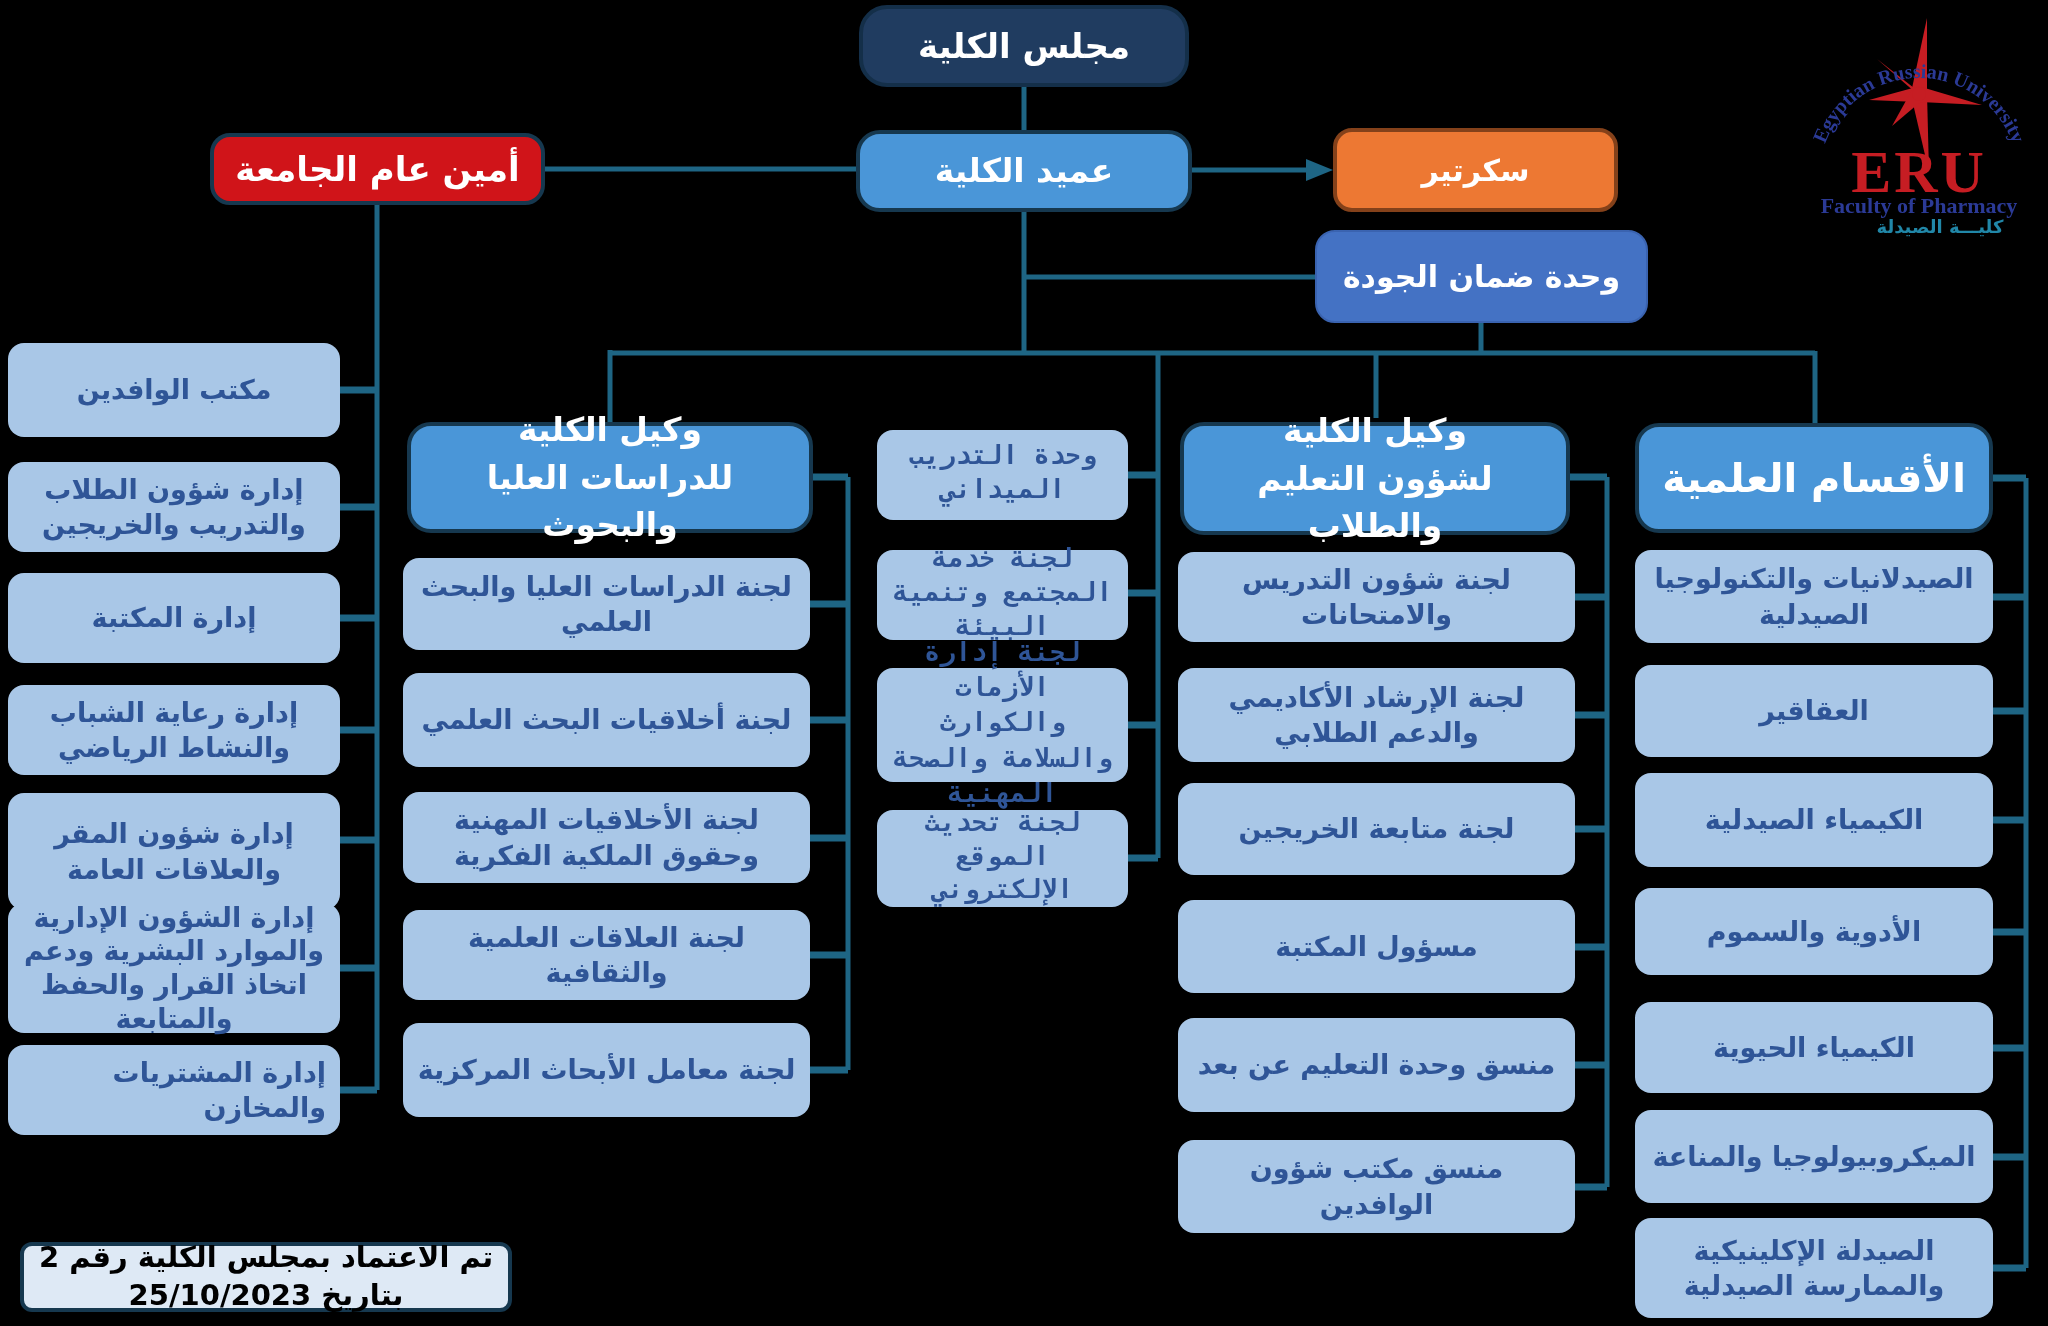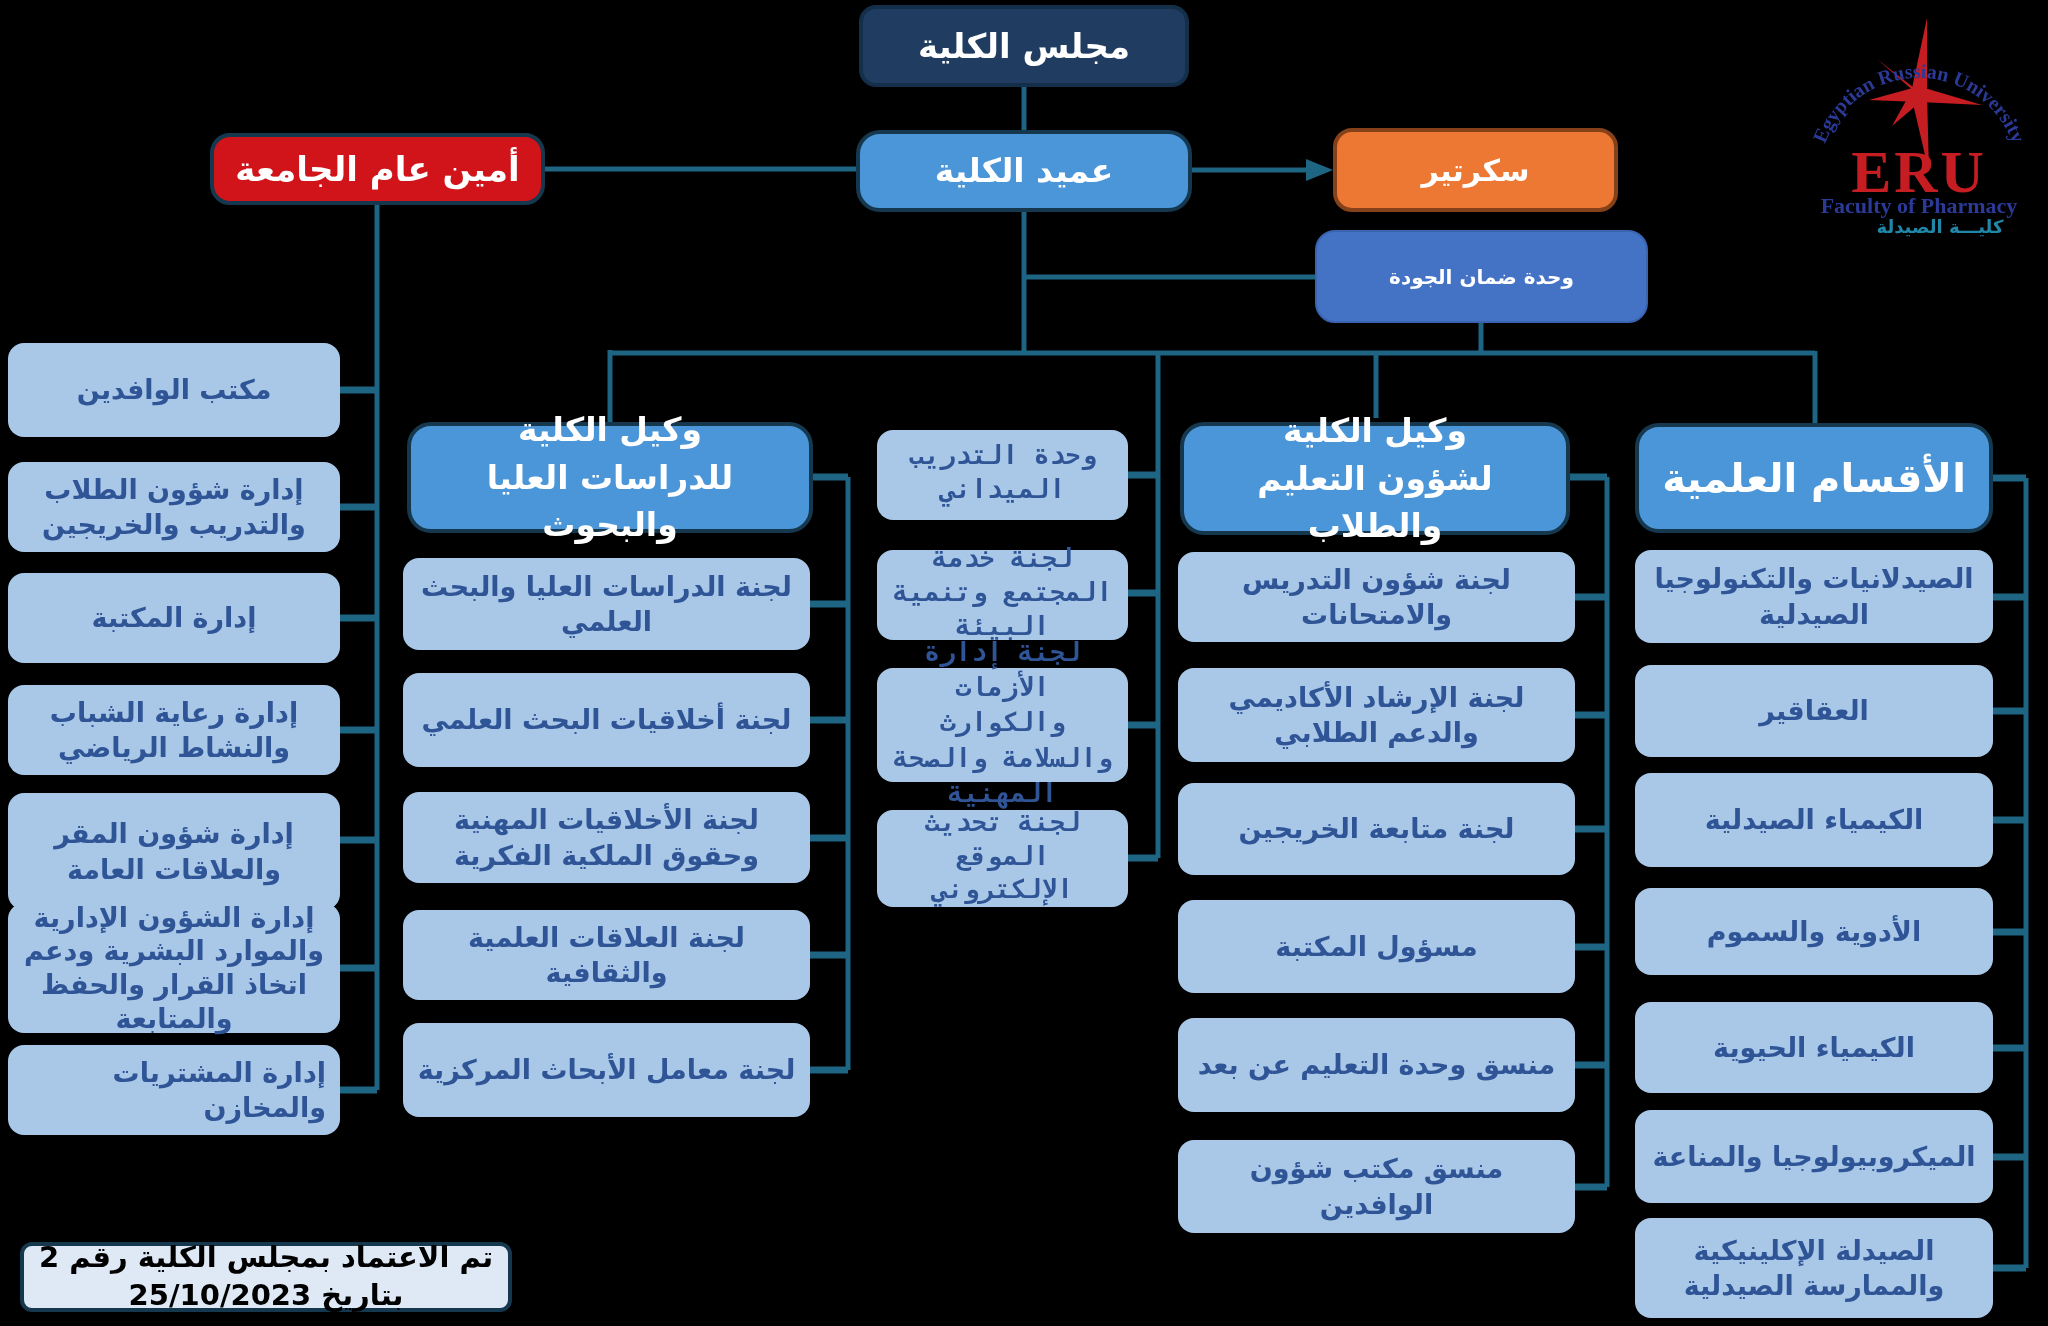--- a/index.html
+++ b/index.html
@@ -1,26 +1,26 @@
 <!DOCTYPE html>
 <html lang="ar"><head>
 <meta charset="utf-8">
 <style>
   html,body{margin:0;padding:0;background:#000;}
   .canvas{position:relative;width:2048px;height:1326px;background:#000;overflow:hidden;
           font-family:"DejaVu Sans",sans-serif;}
   svg.wires{position:absolute;left:0;top:0;width:2048px;height:1326px;}
   .node{position:absolute;box-sizing:border-box;display:flex;align-items:center;justify-content:center;
         text-align:center;direction:rtl;font-weight:bold;border-radius:16px;padding:4px 14px;line-height:1.3;}
-  .dark{background:#203C60;border:4px solid #142F49;color:#fff;font-size:34px;border-radius:17px;}
+  .dark{background:#203C60;border:4px solid #142F49;color:#fff;font-size:34px;border-radius:28px;}
   .head{background:#4A96D8;border:4px solid #16384F;color:#fff;font-size:33px;border-radius:24px;line-height:1.45;}
   .big{font-size:40px;}
   .red{background:#D01419;border:4px solid #16384F;color:#fff;font-size:34px;border-radius:20px;}
   .orange{background:#ED7833;border:4px solid #84411A;color:#fff;font-size:30px;}
-  .royal{background:#4472C4;border:2px solid #3A63B0;color:#fff;font-size:20px;border-radius:20px;}
+  .royal{background:#4472C4;border:2px solid #3A63B0;color:#fff;font-size:30px;border-radius:20px;}
   .light{background:#A9C7E7;color:#2F5597;font-size:27px;}
   .mid{font-size:26px;font-family:Liberation Mono, monospace;}
   .approval{background:#DEE9F5;border:4px solid #16384F;color:#000;font-size:29px;border-radius:12px;
             direction:rtl;font-weight:bold;}
   .pre{white-space:pre-line;}
 </style>
 </head>
 <body>
 
 <div class="canvas">

